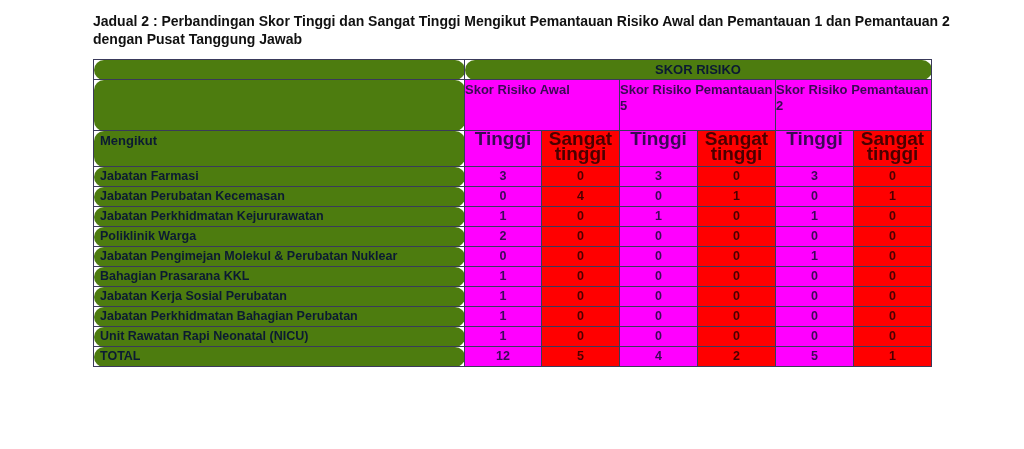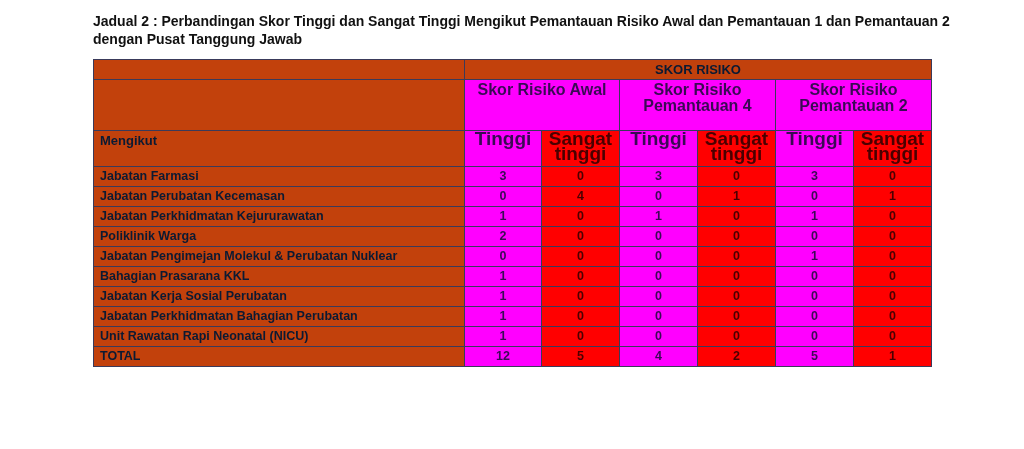--- a/index.html
+++ b/index.html
@@ -10,25 +10,25 @@
       line-height: 18px; color: #111;
     }
     table.risk {
       position: absolute; left: 93px; top: 59px;
       border-collapse: collapse; table-layout: fixed;
       font-family: "Liberation Sans", sans-serif; font-weight: bold; font-size: 12.5px;
     }
     table.risk td {
       border: 1px solid #3a3a5a; padding: 0; overflow: hidden;
     }
-    .c-blue { background: #c2410c; color: #0b1a33; }
+    .c-blue { background: #4d7c0f; color: #0b1a33; border-radius: 10px; }
     .c-mag { background: #ff00ff; color: #3a0a55; }
     .c-red { background: #ff0000; color: #4a0000; margin-left: 8px; }
     .h-top { height: 19px; text-align: center; vertical-align: middle; font-size: 13px; }
-    .h-sub { height: 48px; text-align: center; vertical-align: top; padding-top: 2px !important; line-height: 16px; font-size: 16px; }
+    .h-sub { height: 48px; vertical-align: top; padding-top: 2px !important; line-height: 16px; font-size: 13px; }
     .h-col { height: 33px; text-align: center; vertical-align: top; line-height: 15px; font-size: 19px; }
     .h-jab { height: 33px; text-align: left; vertical-align: top; padding: 2px 0 0 6px !important; font-size: 13px; }
     .row td { height: 19px; line-height: 19px; }
     .lbl { text-align: left; padding-left: 6px !important; white-space: nowrap; margin-left: 20px; }
     .num { text-align: center; }
   </style>
 </head>
 <body>
 
 <div class="caption">Jadual 2 : Perbandingan Skor Tinggi dan Sangat Tinggi Mengikut Pemantauan Risiko Awal dan Pemantauan 1 dan Pemantauan 2 dengan Pusat Tanggung Jawab</div>
@@ -44,21 +44,21 @@
       <col style="width:78px">
   </colgroup>
   <tbody id="tbody">
     <tr>
       <td class="c-blue"></td>
       <td class="c-blue h-top" colspan="6">SKOR RISIKO</td>
     </tr>
     <tr>
       <td class="c-blue"></td>
       <td class="c-mag h-sub" colspan="2">Skor Risiko Awal</td>
-      <td class="c-mag h-sub" colspan="2">Skor Risiko Pemantauan 4</td>
+      <td class="c-mag h-sub" colspan="2">Skor Risiko Pemantauan 5</td>
       <td class="c-mag h-sub" colspan="2">Skor Risiko Pemantauan 2</td>
     </tr>
     <tr>
       <td class="c-blue h-jab">Mengikut</td>
       <td class="c-mag h-col">Tinggi</td>
       <td class="c-red h-col">Sangat tinggi</td>
       <td class="c-mag h-col">Tinggi</td>
       <td class="c-red h-col">Sangat tinggi</td>
       <td class="c-mag h-col">Tinggi</td>
       <td class="c-red h-col">Sangat tinggi</td>

